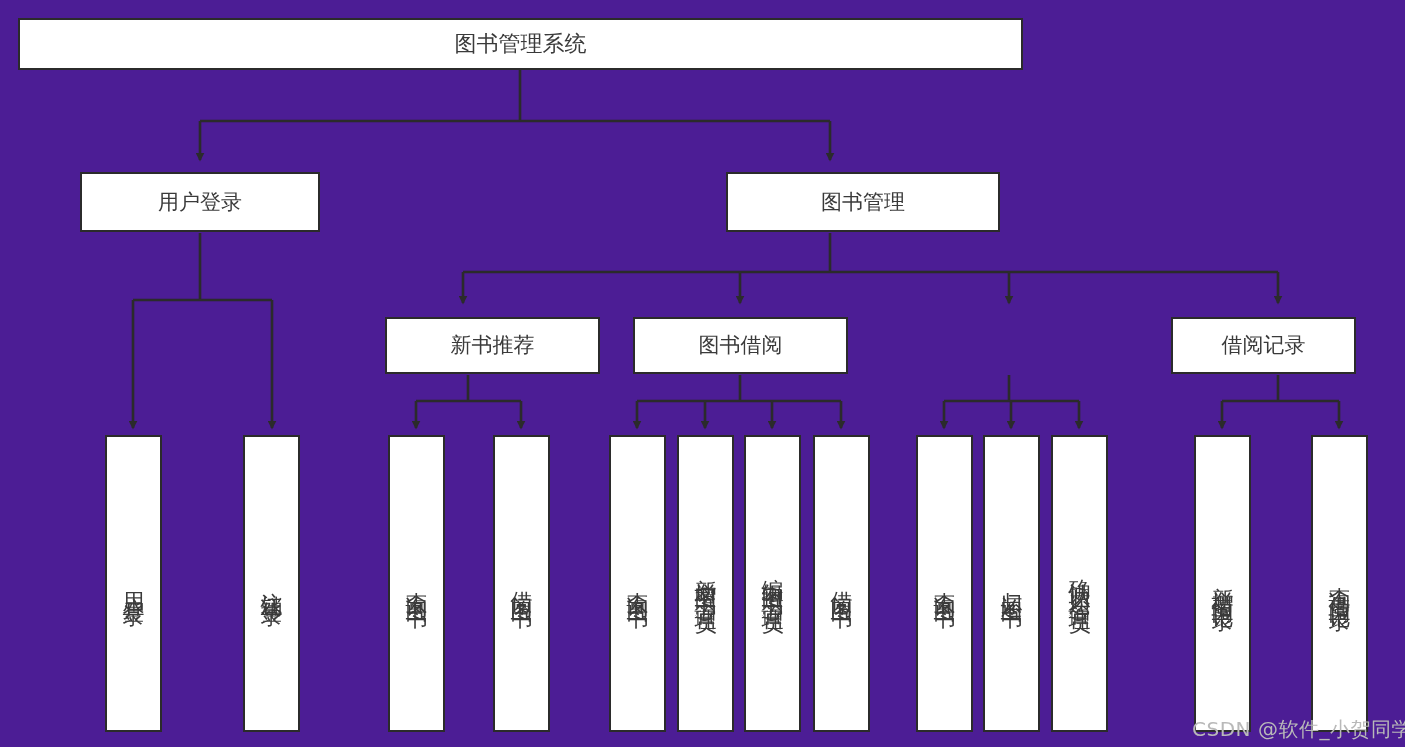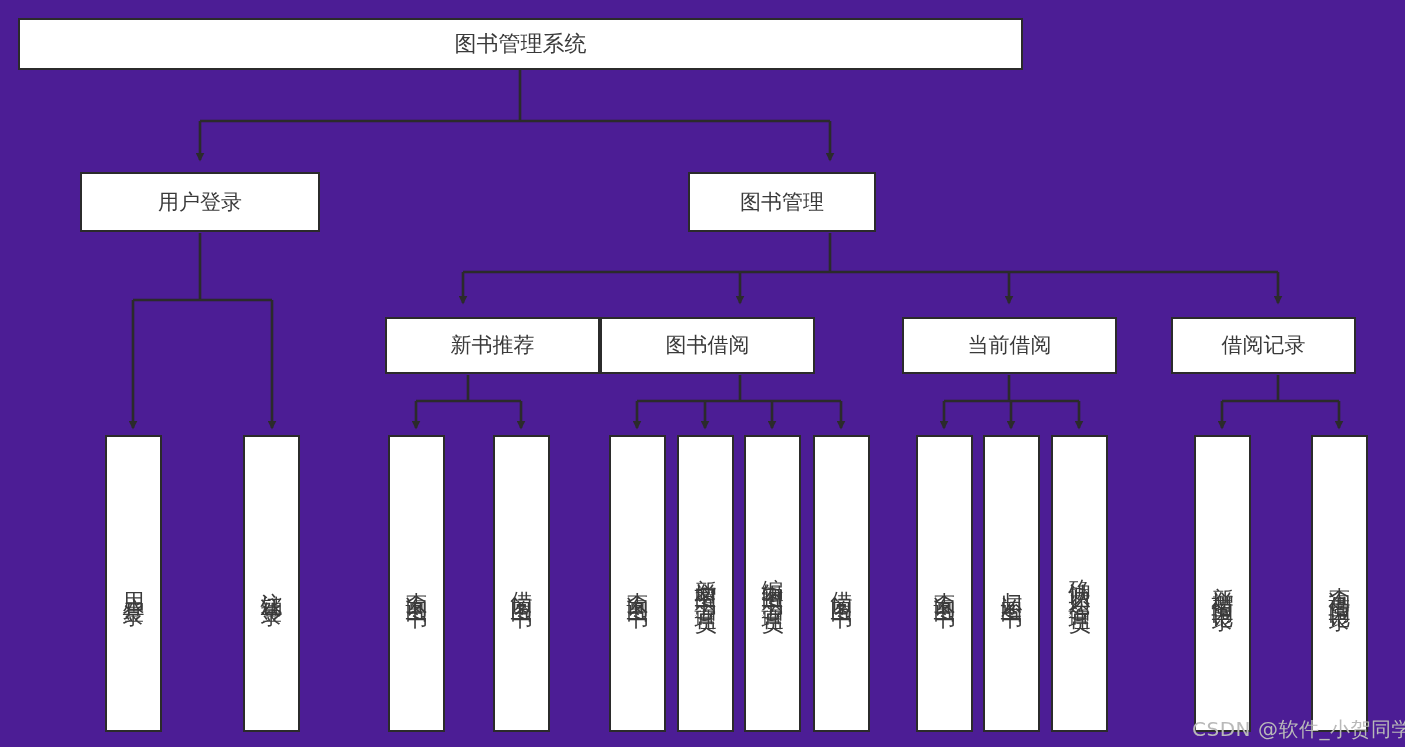--- a/index.html
+++ b/index.html
@@ -134,32 +134,29 @@
     </g>
   </svg>
 
   <div class="node lvl0" style="left:18px; top:18px; width:1005px; height:52px;">
     <span class="lbl">图书管理系统</span>
   </div>
 
   <div class="node lvl1" style="left:80px; top:172px; width:240px; height:60px;">
     <span class="lbl">用户登录</span>
   </div>
-  <div class="node lvl1" style="left:688px; top:172px; width:188px; height:60px;">
+  <div class="node lvl1" style="left:726px; top:172px; width:274px; height:60px;">
     <span class="lbl">图书管理</span>
   </div>
 
   <div class="node lvl2" style="left:361px; top:317px; width:215px; height:57px;margin-left:24px;">
     <span class="lbl">新书推荐</span>
   </div>
-  <div class="node lvl2" style="left:600px; top:317px; width:215px; height:57px;">
+  <div class="node lvl2" style="left:633px; top:317px; width:215px; height:57px;">
     <span class="lbl">图书借阅</span>
-  </div>
-  <div class="node lvl2" style="left:902px; top:317px; width:215px; height:57px;">
-    <span class="lbl">当前借阅</span>
   </div>
   <div class="node lvl2" style="left:1171px; top:317px; width:185px; height:57px;">
     <span class="lbl">借阅记录</span>
   </div>
 
   <div class="node leaf" style="left:105px; top:435px; width:57px; height:297px;">
     <span class="lbl">用户登录</span>
   </div>
   <div class="node leaf" style="left:243px; top:435px; width:57px; height:297px;">
     <span class="lbl">注销登录</span>

